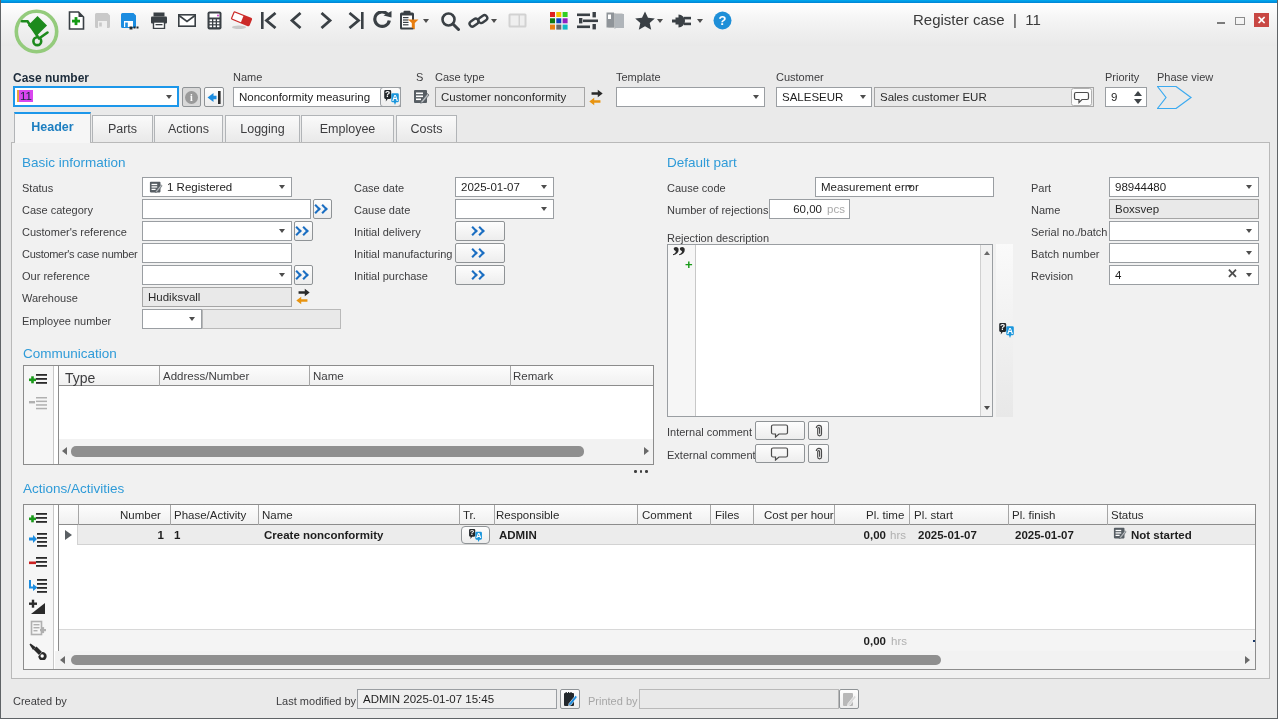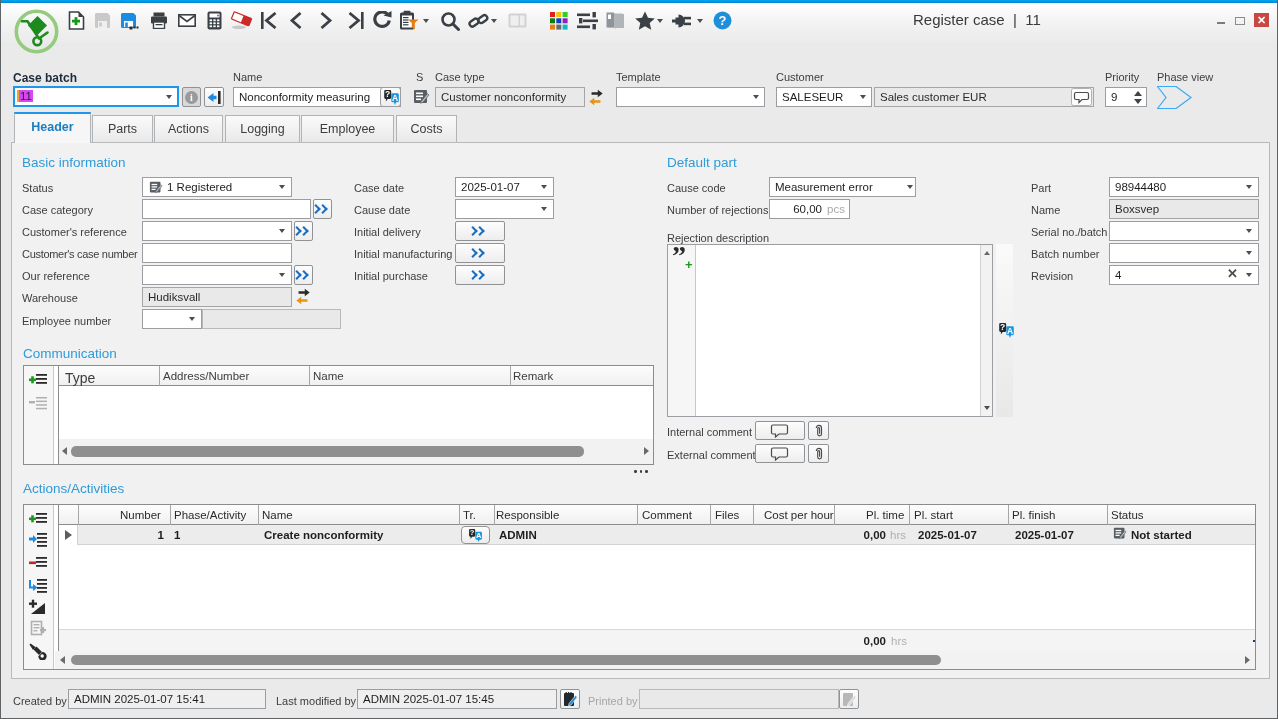--- a/index.html
+++ b/index.html
@@ -179,21 +179,21 @@
 <svg class="abs" style="left:712px;top:11px" width="19" height="19" viewBox="0 0 19 19">
       <circle cx="9.5" cy="9.5" r="9" fill="#1e8fd8"></circle>
       <text x="9.5" y="14" font-size="13" font-weight="bold" fill="#fff" text-anchor="middle" font-family="Liberation Sans">?</text>
     </svg>
 
 <div class="abs" style="left:912px;top:11px;font-size:15px;color:#3a3a3a">Register case&nbsp; |&nbsp; 11</div>
 <div class="abs" style="left:1216px;top:21.5px;width:7.5px;height:2.2px;background:#7b7b7b"></div>
 <div class="abs" style="left:1234px;top:17px;width:9.5px;height:7.5px;border:1.6px solid #8b8b8b"></div>
 <div class="abs" style="left:1253px;top:13px;width:15px;height:14px;background:#c84743;color:#fff;font-size:11px;font-weight:bold;text-align:center;line-height:14px">✕</div>
 
-<div class="lbl b" style="left:12px;top:71px;font-size:12px;color:#1c2b3a">Case batch</div>
+<div class="lbl b" style="left:12px;top:71px;font-size:12px;color:#1c2b3a">Case number</div>
 <div class="fld" style="left:12px;top:86px;width:166px;height:21px;border:2px solid #1c97ea;line-height:17px;padding-left:2px"><span style="background:#d946ef;color:#16283c;padding:0 1px;border-left:2px solid #e8a33d">11</span></div>
 <div class="caret" style="left:165px;top:95px"></div>
 <div class="btn" style="left:181px;top:87px;width:19px;height:20px;background:#d8d8d8">
       <div style="width:13px;height:13px;border-radius:50%;background:#9a9a9a;color:#fff;font-size:10px;font-weight:bold;text-align:center;line-height:13px;margin:2.5px auto;font-family:'Liberation Serif',serif">i</div>
     </div>
 <div class="btn" style="left:203px;top:87px;width:20px;height:20px"></div>
 
 <div class="lbl" style="left:232px;top:71px">Name</div>
 <div class="fld" style="left:232px;top:87px;width:168px;padding-right:23px">Nonconformity measuring</div>
 
@@ -286,21 +286,21 @@
     <div class="abs" style="left:12px;top:7px;width:513px;height:11px;background:#8f8f8f;border-radius:5px"></div>
     <div class="abs" style="right:4px;top:8px;width:0;height:0;border-top:4px solid transparent;border-bottom:4px solid transparent;border-left:5px solid #6a6a6a"></div>
   </div>
 </div>
 <div class="abs" style="left:633px;top:470px;width:2.5px;height:2.5px;background:#3f3f3f;border-radius:50%"></div>
 <div class="abs" style="left:638.5px;top:470px;width:2.5px;height:2.5px;background:#3f3f3f;border-radius:50%"></div>
 <div class="abs" style="left:644px;top:470px;width:2.5px;height:2.5px;background:#3f3f3f;border-radius:50%"></div>
 
 <div class="sechead" style="left:666px;top:155px">Default part</div>
 <div class="lbl" style="left:666px;top:182px">Cause code</div>
-<div class="fld" style="left:768px;top:177px;width:147px">Measurement error</div>
+<div class="fld" style="left:814px;top:177px;width:179px">Measurement error</div>
 <div class="caret" style="left:906px;top:185px"></div>
 <div class="lbl" style="left:666px;top:204px">Number of rejections</div>
 <div class="fld" style="left:768px;top:199px;width:81px;padding-left:0">
       <span style="position:absolute;right:27px">60,00</span>
       <span style="position:absolute;right:4px;color:#a8a8a8">pcs</span>
     </div>
 <div class="lbl" style="left:666px;top:232px">Rejection description</div>
 
 <div class="abs" style="left:666px;top:244px;width:326px;height:173px;border:1px solid #9a9ea2;background:#fff">
   <div class="abs" style="left:0;top:0;width:28px;height:171px;background:#f6f6f6;border-right:1px solid #c8c8c8"></div>
@@ -557,18 +557,17 @@
     </svg>
 <div class="btn dis" style="left:838px;top:689px;width:20px;height:20px"></div>
 <svg class="abs" style="left:841px;top:692px" width="15" height="15" viewBox="0 0 15 15">
       <rect x="1" y="1" width="10" height="13" rx="1" fill="#b8b8b8"></rect>
       <polygon points="6,11.5 12.5,3.5 14.3,5 8,13 5.5,13.8" fill="#d8d8d8" stroke="#fff" stroke-width="0.6"></polygon>
     </svg>
 
 <div class="abs" style="left:1252px;top:640px;width:2px;height:2px;background:#1a3a6a"></div>
 
 <div class="lbl" style="left:12px;top:695px">Created by</div>
-<div class="fld" style="left:67px;top:689px;width:198px;background:#efefef">ADMIN 2025-01-07 15:41</div>
 <div class="lbl" style="left:275px;top:695px">Last modified by</div>
 <div class="fld" style="left:356px;top:689px;width:200px;background:#efefef">ADMIN 2025-01-07 15:45</div>
 <div class="lbl" style="left:587px;top:695px;color:#a6a6a6">Printed by</div>
 <div class="fld dis" style="left:638px;top:689px;width:200px"></div>
 </div>
 
 </body></html>

